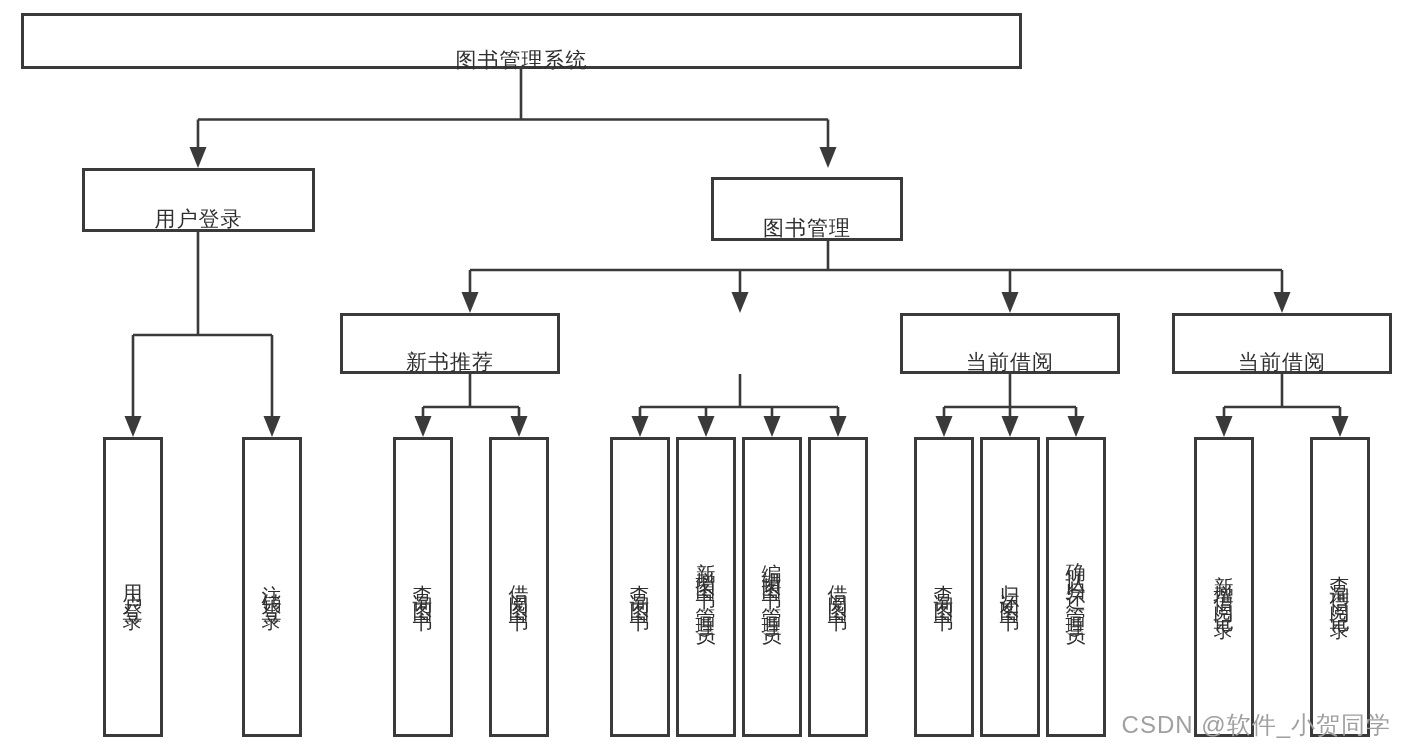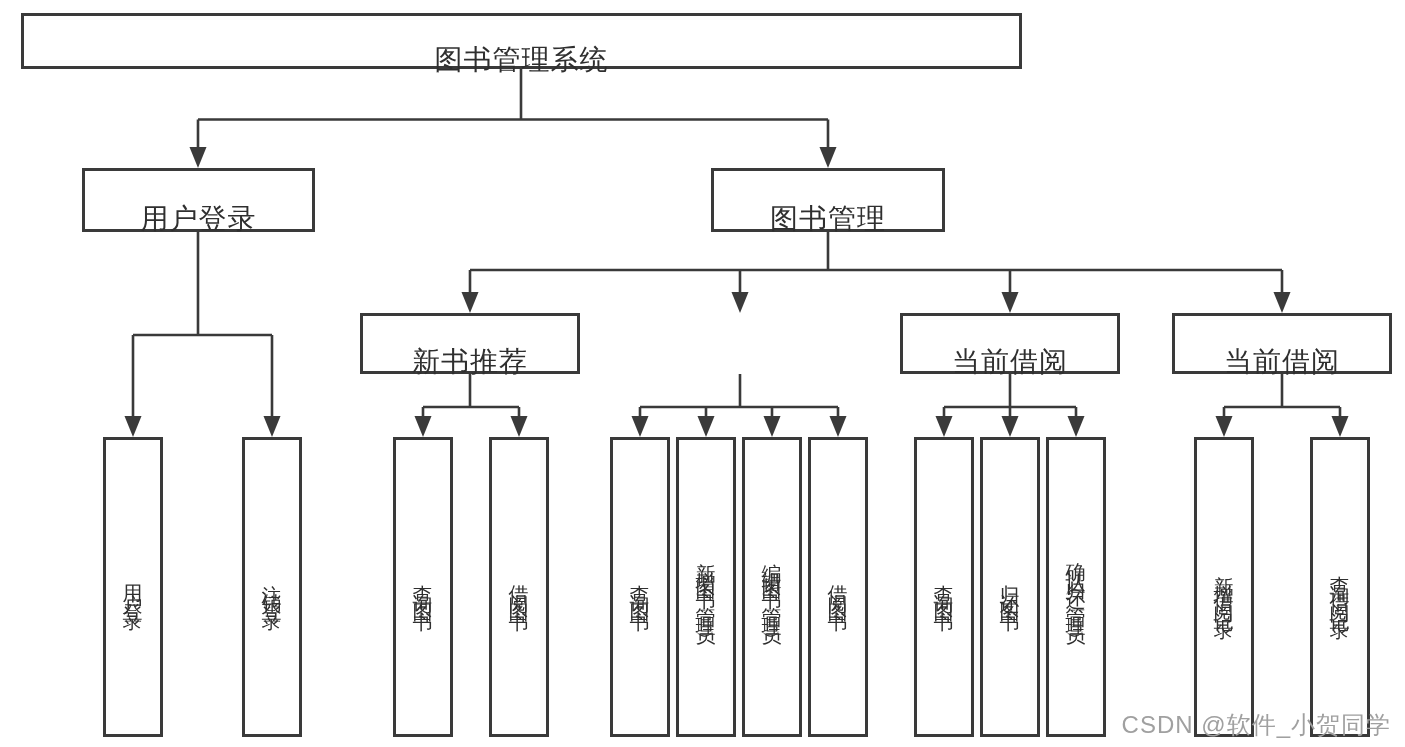--- a/index.html
+++ b/index.html
@@ -15,21 +15,21 @@
     box-sizing:border-box;
     border:3px solid var(--line,#3a3a3a);
     background:#ffffff;
     display:flex;
     align-items:center;
     justify-content:center;
     color:var(--text,#2f2f2f);
     z-index:2;
   }
   .box.h .lbl{
-    font-size:28px;
+    font-size:21px;
     letter-spacing:1px;
     white-space:nowrap;
     margin-top:37px;
   }
   .box.v .lbl{
     writing-mode:vertical-rl;
     text-orientation:mixed;
     font-size:20px;
     letter-spacing:9px;
     line-height:1;
@@ -97,25 +97,25 @@
     </g>
   </svg>
 
   <div class="box h" style="left:21px;top:13px;width:1001px;height:56px">
     <span class="lbl">图书管理系统</span>
   </div>
 
   <div class="box h" style="left:82px;top:168px;width:233px;height:64px">
     <span class="lbl">用户登录</span>
   </div>
-  <div class="box h" style="left:711px;top:168px;width:234px;height:64px">
+  <div class="box h" style="left:711px;top:177px;width:192px;height:64px">
     <span class="lbl">图书管理</span>
   </div>
 
-  <div class="box h mid" style="left:360px">
+  <div class="box h mid" style="left:340px">
     <span class="lbl">新书推荐</span>
   </div>
   <div class="box h mid" style="left:900px">
     <span class="lbl">当前借阅</span>
   </div>
   <div class="box h mid" style="left:1172px">
     <span class="lbl">当前借阅</span>
   </div>
 
   <div class="box v leaf" style="left:103px">

